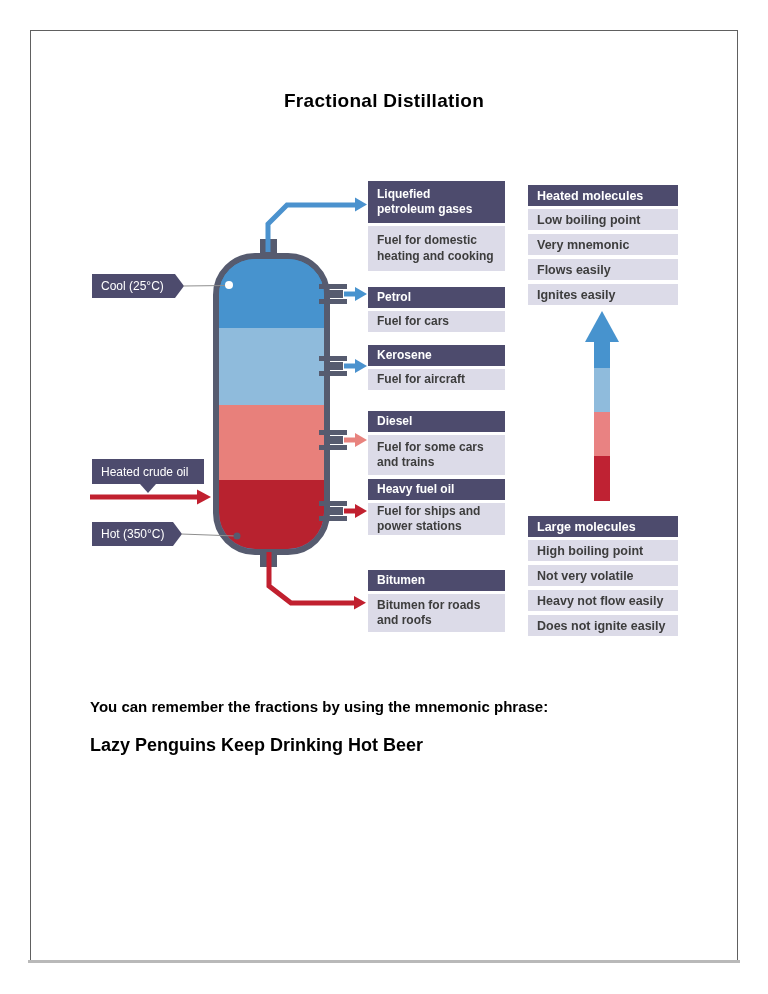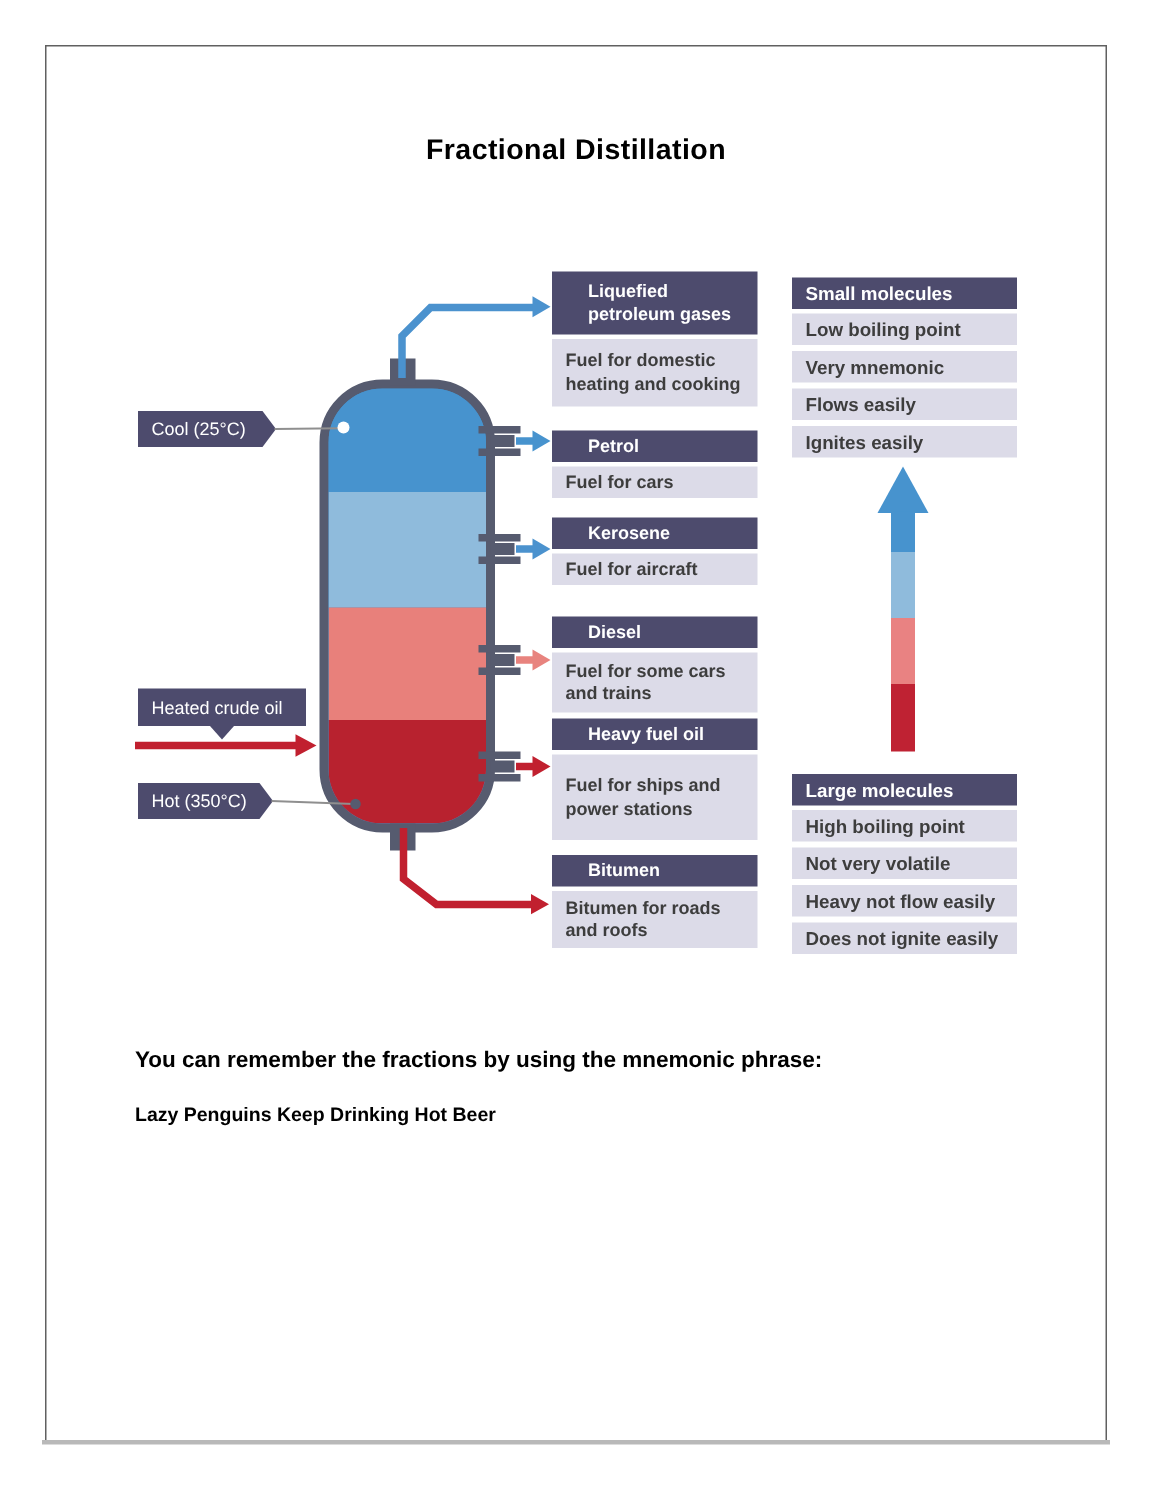--- a/index.html
+++ b/index.html
@@ -28,36 +28,36 @@
   .tag-cool { left:92px; top:274px; width:92px; height:24px; }
   .tag-feed { left:92px; top:459px; width:112px; height:25px; }
   .tag-hot  { left:92px; top:522px; width:90px; height:24px; }
   .tag-tail { position:absolute; left:140px; top:484px; width:0; height:0;
               border-left:8px solid transparent; border-right:8px solid transparent;
               border-top:9px solid #4d4b6d; }
 
   
   .frac-name { position:absolute; left:368px; width:137px; background:#4d4b6d; color:#fff;
                font-size:12px; font-weight:bold; display:flex; align-items:center;
-               padding-left:24px; line-height:1.28; }
+               padding-left:9px; line-height:1.28; }
   .frac-use  { position:absolute; left:368px; width:137px; background:#dcdbe8; color:#3d3d3d;
                font-size:12px; font-weight:bold; display:flex; align-items:center;
                padding-left:9px; padding-right:4px; line-height:1.28; }
   .wrap-narrow { max-width:102px; display:inline-block; }
 
   
   .panel-title { position:absolute; left:528px; width:150px; height:21px; background:#4d4b6d;
                  color:#fff; font-size:12.5px; font-weight:bold; display:flex; align-items:center; padding-left:9px; }
   .panel-row   { position:absolute; left:528px; width:150px; height:21px; background:#dcdbe8;
                  color:#3d3d3d; font-size:12.5px; font-weight:bold; display:flex; align-items:center; padding-left:9px; }
 
   .svg-overlay { position:absolute; left:0; top:0; width:768px; height:994px; pointer-events:none; }
 
   .mnemo-intro  { position:absolute; left:90px; top:698px; font-size:15px; font-weight:bold; color:#000; }
-  .mnemo-phrase { position:absolute; left:90px; top:735px; font-size:13px; font-weight:bold; color:#000; }
+  .mnemo-phrase { position:absolute; left:90px; top:735px; font-size:18px; font-weight:bold; color:#000; }
 </style>
 </head>
 <body>
 
 <div class="page">
 
   <div class="page-border"></div>
   <div class="page-border-bottom"></div>
 
   <div class="title">Fractional Distillation</div>
@@ -88,26 +88,26 @@
   <div class="frac-name" style="top:287px;height:21px;">Petrol</div>
   <div class="frac-use" style="top:311px;height:21px;">Fuel for cars</div>
 
   <div class="frac-name" style="top:345px;height:21px;">Kerosene</div>
   <div class="frac-use" style="top:369px;height:21px;">Fuel for aircraft</div>
 
   <div class="frac-name" style="top:411px;height:21px;">Diesel</div>
   <div class="frac-use" style="top:435px;height:40px;">Fuel for some cars and trains</div>
 
   <div class="frac-name" style="top:479px;height:21px;">Heavy fuel oil</div>
-  <div class="frac-use" style="top:503px;height:57px;">Fuel for ships and power stations</div>
+  <div class="frac-use" style="top:503px;height:32px;">Fuel for ships and power stations</div>
 
   <div class="frac-name" style="top:570px;height:21px;">Bitumen</div>
   <div class="frac-use" style="top:594px;height:38px;">Bitumen for roads and roofs</div>
 
-  <div class="panel-title" style="top:185px;">Small molecules</div>
+  <div class="panel-title" style="top:185px;">Heated molecules</div>
   <div class="panel-row" style="top:209px;">Low boiling point</div>
   <div class="panel-row" style="top:234px;">Very mnemonic</div>
   <div class="panel-row" style="top:259px;">Flows easily</div>
   <div class="panel-row" style="top:284px;">Ignites easily</div>
 
   <div class="panel-title" style="top:516px;">Large molecules</div>
   <div class="panel-row" style="top:540px;">High boiling point</div>
   <div class="panel-row" style="top:565px;">Not very volatile</div>
   <div class="panel-row" style="top:590px;">Heavy not flow easily</div>
   <div class="panel-row" style="top:615px;">Does not ignite easily</div>

